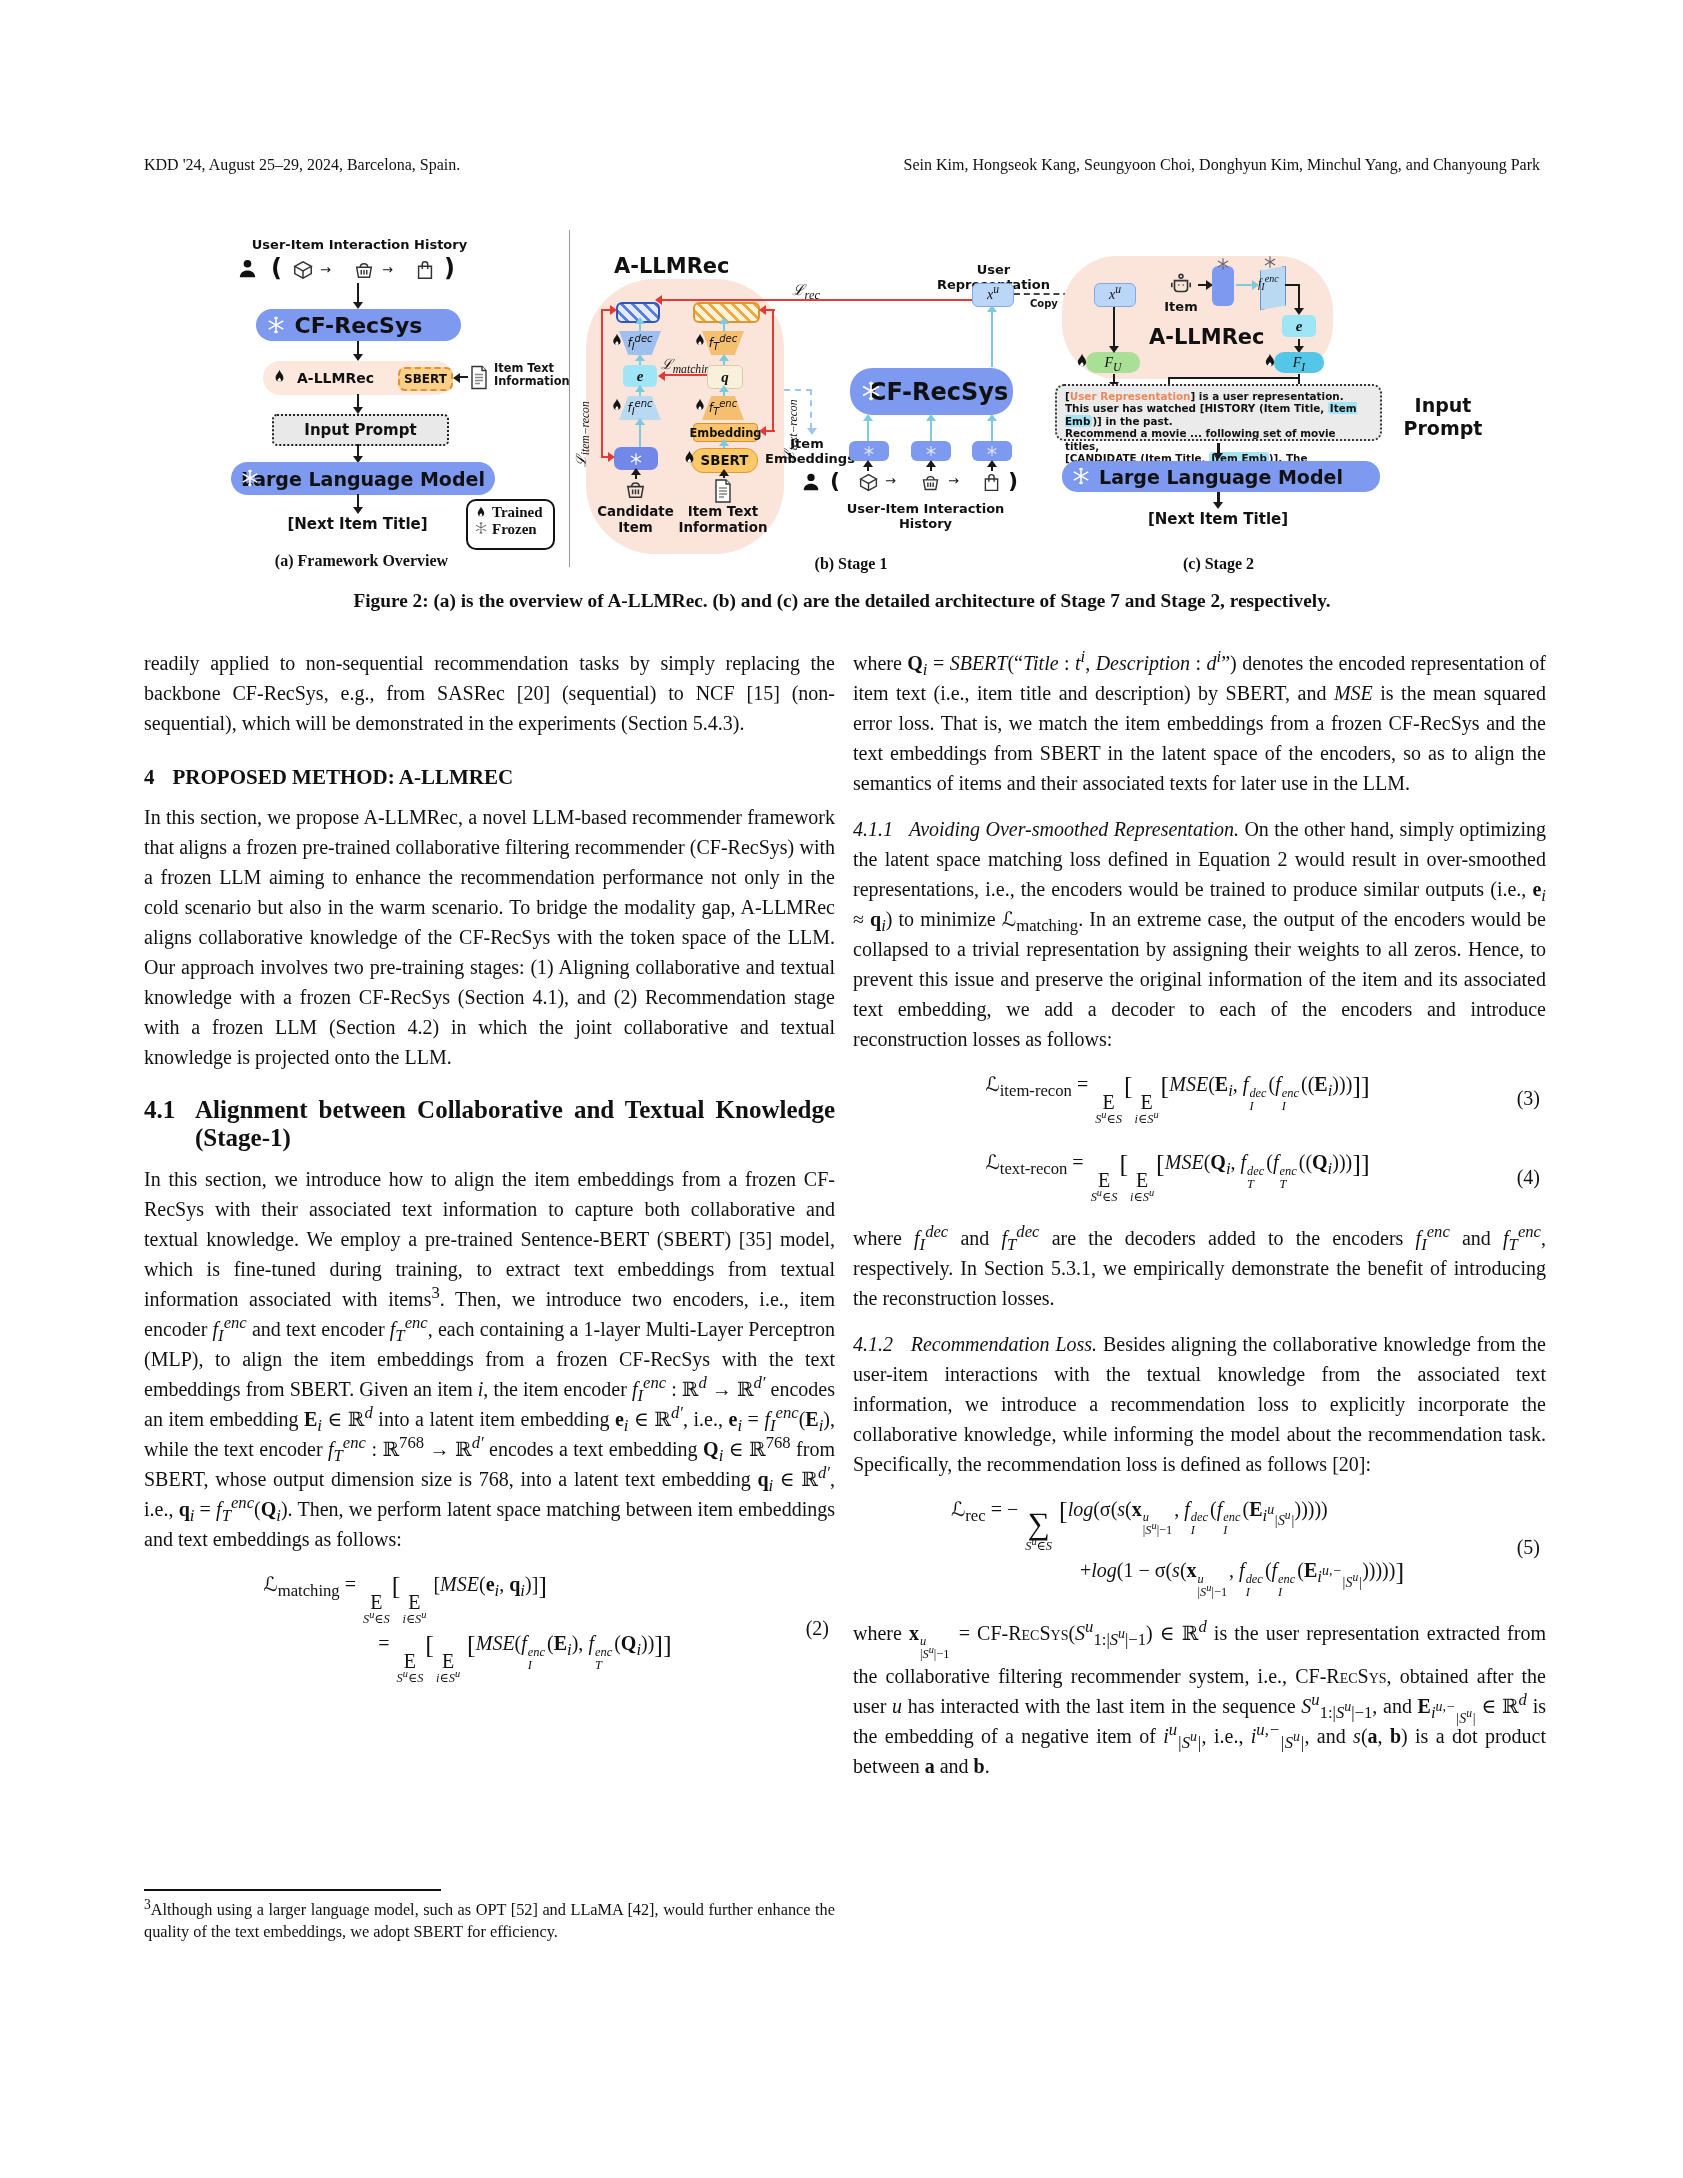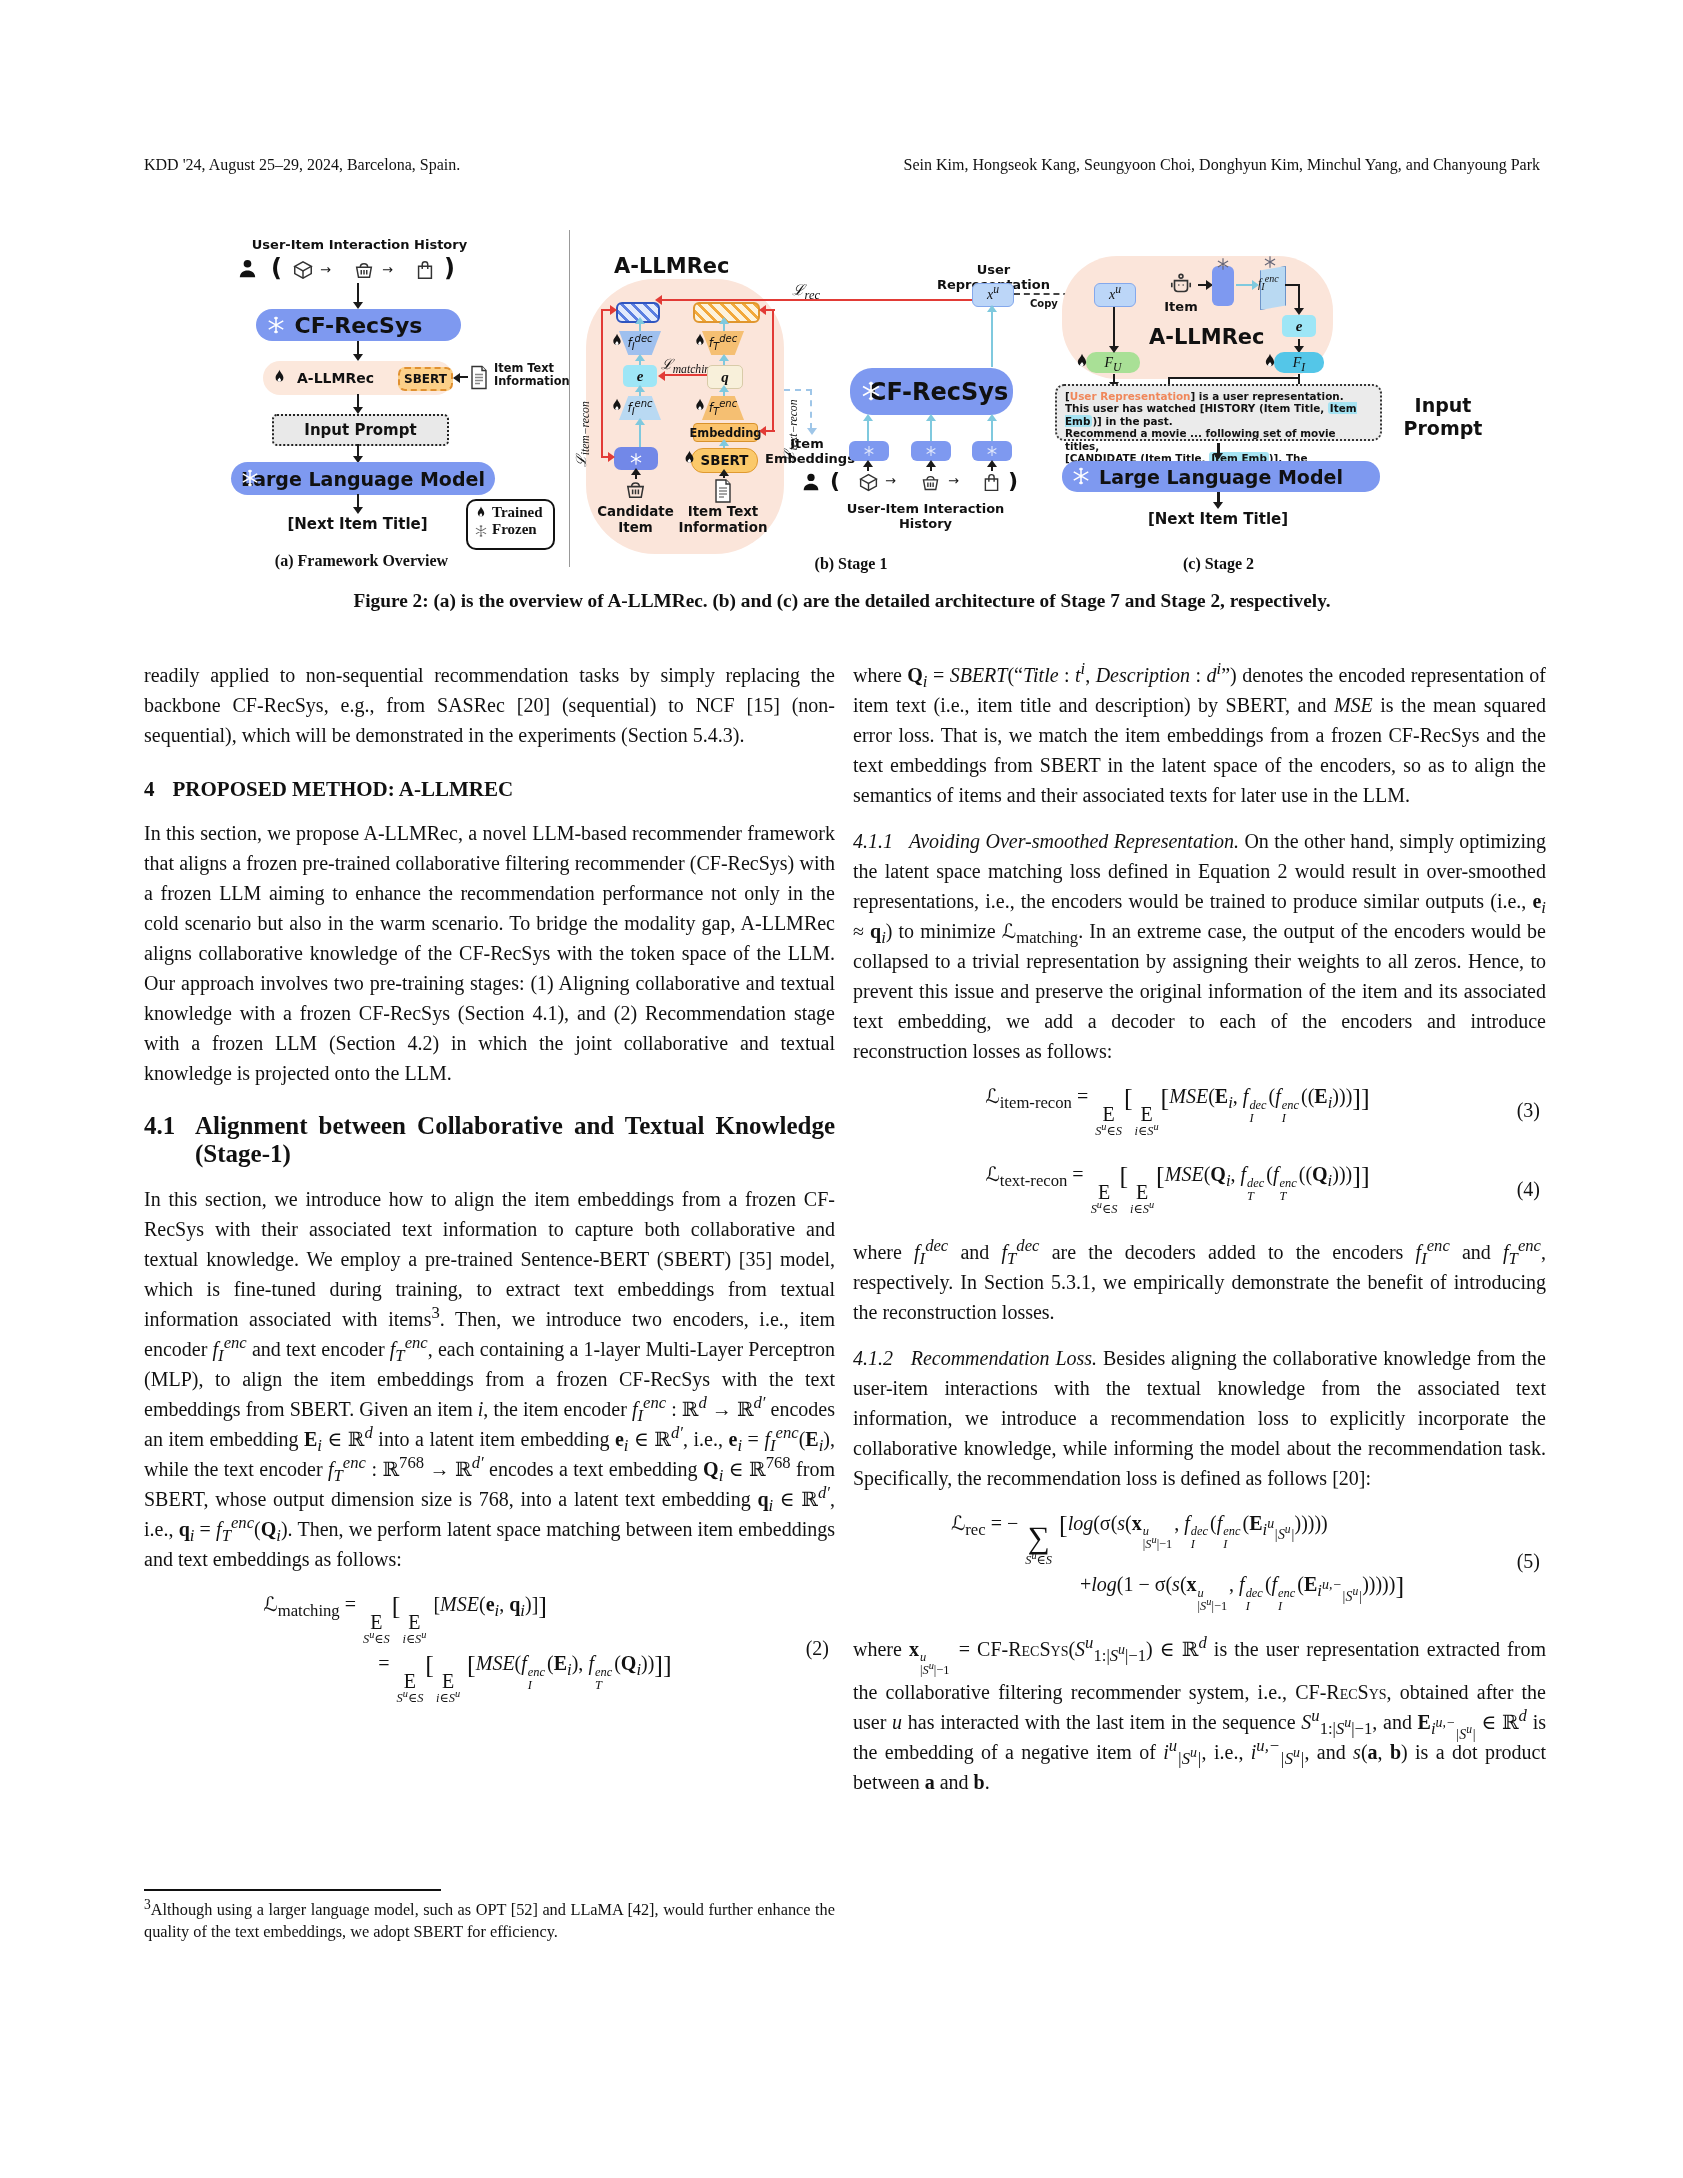--- a/index.html
+++ b/index.html
@@ -26,21 +26,21 @@
   .hatchO{position:absolute;background:repeating-linear-gradient(45deg,#fdf3dc 0 5px,#f2a93c 5px 8px);border:2px solid #e0962e;border-radius:6px;}
   .encT{clip-path:polygon(22% 0,78% 0,100% 100%,0 100%);}
   .decT{clip-path:polygon(0 0,100% 0,78% 100%,22% 100%);}
   .trap{position:absolute;display:flex;align-items:center;justify-content:center;}
   .vtext{writing-mode:vertical-rl;transform:rotate(180deg);}
   .cap{position:absolute;text-align:center;font-weight:bold;font-size:16px;}
   .icon{position:absolute;}
   .mlab{font-style:italic;}
   
   .col{position:absolute;width:691px;font-size:20px;line-height:30px;text-align:justify;}
-  .col p{margin:16px 0 2px 0;}
+  .col p{margin:4px 0 2px 0;}
   .h2{display:flex;gap:18px;font-weight:bold;font-size:21px;margin:26px 0 12px 0;line-height:26px;}
   .h3{display:flex;font-weight:bold;font-size:25px;margin:24px 0 12px 0;line-height:28px;}
   .h3 .num{width:51px;flex:none;}
   .runin{font-style:italic;}
   .subsec{margin-top:16px !important;}
   .eq{position:relative;margin:12px 0 14px 0;padding-right:44px;text-align:center;font-size:20px;line-height:26px;}
   .eq .inner{display:inline-block;text-align:left;}
   .eq .eqn{position:absolute;right:6px;top:50%;transform:translateY(-50%);}
   .eql{margin:5px 0;white-space:nowrap;}
   .st{display:inline-flex;flex-direction:column;align-items:center;vertical-align:-0.9em;line-height:1;margin:0 2px;}
@@ -155,21 +155,21 @@
       <div class="abs" style="left:147px;top:291px;width:183px;text-align:center;font-weight:bold;font-size:15px;">[Next Item Title]</div>
 
       <div style="position:absolute;left:347px;top:275px;width:89px;height:51px;background:#fff;border:2px solid #111;border-radius:10px;font-family:'Liberation Serif',serif;font-weight:bold;font-size:15px;padding:3px 6px;box-sizing:border-box;">
         <div style="display:flex;align-items:center;gap:4px;">
             <svg width="14" height="14" viewBox="0 0 24 24">
               <path d="M12 1C13 5 17 7 17.5 12a5.5 5.5 0 0 1-11 .3C6.3 8 10.5 6 12 1Z" fill="#151515"></path>
               <path d="M12 12c1 1.6 2.2 2.3 2.2 4a2.6 2.6 0 0 1-4.9.3C9 14.6 11 14 12 12Z" fill="#fff"></path>
             </svg>
             <span>Trained</span>
           </div>
-        <div style="display:flex;align-items:flex-end;gap:4px;">
+        <div style="display:flex;align-items:flex-start;gap:4px;">
             <svg width="14" height="14" viewBox="0 0 24 24" stroke="#666" stroke-width="1.8" fill="none">
               <path d="M12 2v20M3.3 7l17.4 10M20.7 7L3.3 17M12 5l2-2M12 5l-2-2M12 19l2 2M12 19l-2 2"></path>
             </svg>
             <span>Frozen</span>
           </div>
       </div>
 
       <div class="cap" style="left:74px;top:328px;width:337px;font-family:'Liberation Serif',serif;">(a) Framework Overview</div>
     </div>
 

